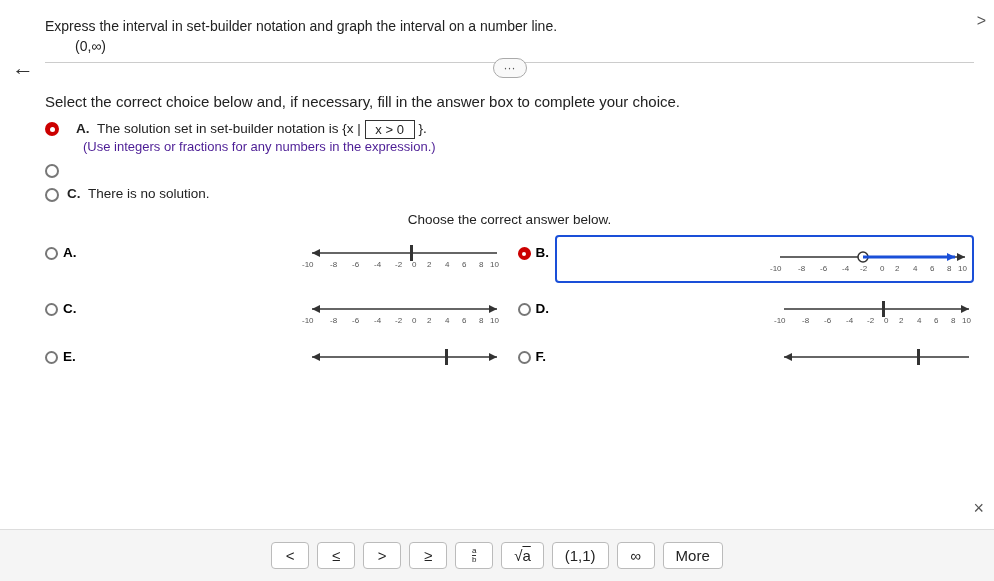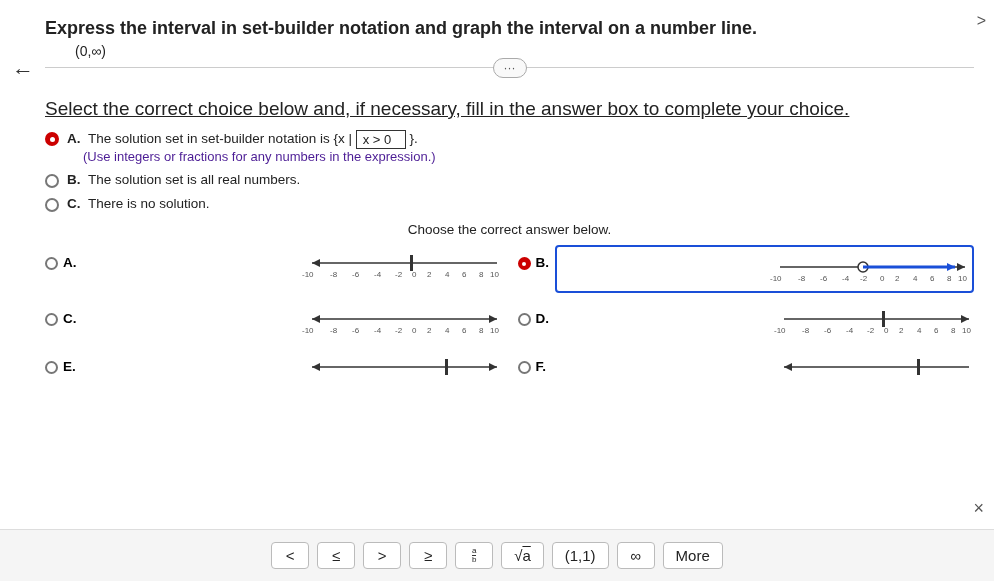--- a/index.html
+++ b/index.html
@@ -36,25 +36,24 @@
       color: #555;
     }
     .problem-area {
       position: absolute;
       top: 10px;
       left: 45px;
       right: 20px;
       bottom: 60px;
     }
     .problem-title {
-      font-size: 18px;
+      font-size: 14px;
       color: #222;
       margin-top: 8px;
       margin-bottom: 4px;
-      font-weight: bold;
     }
     .interval-line {
       display: flex;
       align-items: center;
       margin-left: 30px;
       margin-bottom: 4px;
     }
     .interval-text {
       font-size: 14px;
       color: #222;
@@ -71,28 +70,28 @@
       padding: 2px 10px;
       font-size: 12px;
       color: #555;
       background: #f9f9f9;
       position: absolute;
       left: 50%;
       transform: translateX(-50%);
       top: 48px;
     }
     .instruction {
-      font-size: 19px;
+      font-size: 15px;
       color: #222;
       margin-top: 30px;
       margin-bottom: 10px;
-      text-decoration: underline;
     }
     .choices-section {
       margin-top: 6px;
+      text-align: center;
     }
     .choice-row {
       display: flex;
       align-items: flex-start;
       margin-bottom: 8px;
       font-size: 13.5px;
       color: #222;
     }
     .radio-circle {
       width: 14px;
@@ -255,24 +254,20 @@
           <span>The solution set in set-builder notation is {x | </span>
           <span class="answer-box">x &gt; 0</span>
           <span>}.</span>
           <br>
           <span style="margin-left:16px; font-size:13px; color:#4c1d95;">(Use integers or fractions for any numbers in the expression.)</span>
         </div>
       </div>
 
       <div class="choice-row">
         <div class="radio-circle"></div>
-        <div>
-          <span class="choice-label">B.</span>
-          <span>The solution set is all real numbers.</span>
-        </div>
       </div>
 
       <div class="choice-row">
         <div class="radio-circle"></div>
         <div>
           <span class="choice-label">C.</span>
           <span>There is no solution.</span>
         </div>
       </div>
     </div>

